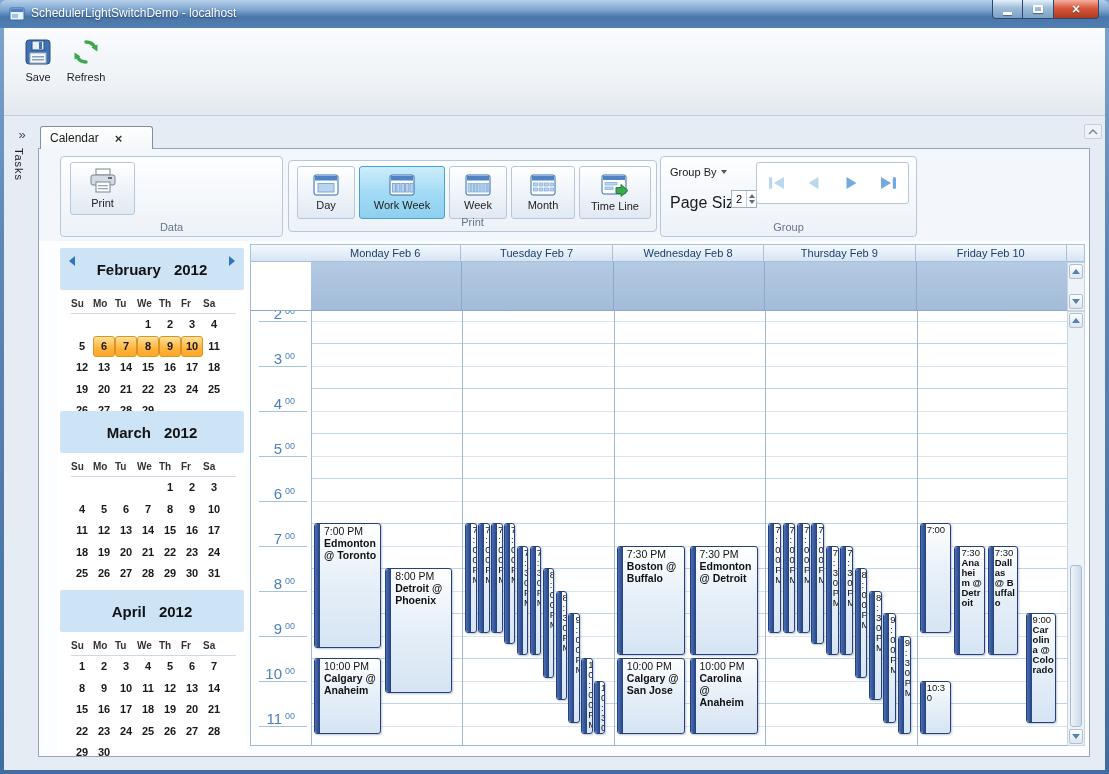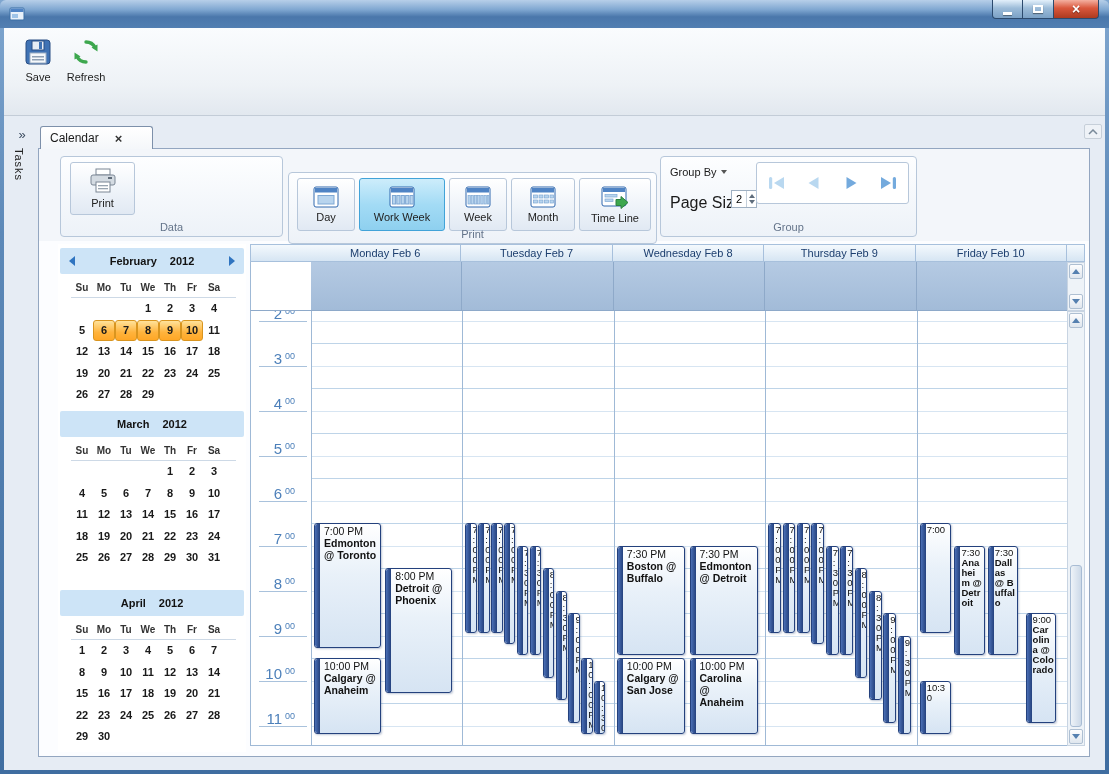--- a/index.html
+++ b/index.html
@@ -38,21 +38,21 @@
   .tasks-label{position:absolute;left:13px;top:148px;writing-mode:vertical-rl;font-size:11px;color:#222;letter-spacing:1px}
   .tab{position:absolute;left:40px;top:126px;width:113px;height:23px;z-index:3;
     background:linear-gradient(#ffffff,#f4f7fa);border:1px solid #7d90aa;border-bottom:none;
     border-radius:3px 3px 0 0;display:flex;align-items:center;padding:0 9px;font-size:12px;color:#1a1a1a}
   .tab-close{margin-left:16px;font-weight:bold;color:#333;font-size:13px;line-height:13px}
   .content{position:absolute;left:38px;top:148px;width:1052px;height:609px;background:#fcfdff;border:1px solid #93a6c0}
   .toolbar-strip{position:absolute;left:39px;top:149px;width:1050px;height:92px;background:#f3f6fa}
   
   .tg{position:absolute;border:1px solid #b7c7da;border-radius:4px;background:linear-gradient(#fdfeff,#edf2f8)}
   #tg-data{left:60px;top:156px;width:223px;height:81px}
-  #tg-view{left:288px;top:172px;width:369px;height:72px}
+  #tg-view{left:288px;top:160px;width:369px;height:72px}
   #tg-group{left:660px;top:156px;width:257px;height:81px}
   .tg-cap{position:absolute;bottom:3px;left:0;right:0;text-align:center;font-size:11px;color:#64748a}
   .tb{position:absolute;top:5px;height:53px;border:1px solid #b7c7da;border-radius:3px;
     background:linear-gradient(#ffffff,#eef3f9 55%,#e1e9f3);display:flex;flex-direction:column;
     align-items:center;justify-content:center;gap:3px;font-size:11px;color:#222}
   .tb.selected{background:linear-gradient(#cdedfb,#a3dbf5 50%,#8ed0ef);border-color:#41a3d8}
   #tb-print{left:9px;width:65px}#tb-import{left:77px;width:65px}#tb-export{left:145px;width:65px}
   #vb-day{left:8px;width:58px}#vb-ww{left:70px;width:86px}#vb-week{left:160px;width:58px}
   #vb-month{left:222px;width:64px}#vb-tl{left:290px;width:72px}
   .groupby{position:absolute;left:9px;top:9px;display:flex;align-items:center;gap:5px;font-size:11px;color:#1a1a1a}
@@ -61,25 +61,25 @@
   #spinner{position:absolute;left:70px;top:33px;width:26px;height:18px;border:1px solid #9fb0c2;background:#fff;display:flex}
   .spin-val{flex:1;text-align:center;font-size:11px;line-height:16px}
   .spin-btns{width:10px;border-left:1px solid #c4cfda;display:flex;flex-direction:column;align-items:center;justify-content:space-evenly}
   .tri-up-s{width:0;height:0;border-left:3px solid transparent;border-right:3px solid transparent;border-bottom:4px solid #5f6d7c}
   .tri-dn-s{width:0;height:0;border-left:3px solid transparent;border-right:3px solid transparent;border-top:4px solid #5f6d7c}
   #navpanel{position:absolute;left:95px;top:5px;width:153px;height:42px;border:1px solid #b7c7da;border-radius:3px;background:#fff}
   .nav-btn{position:absolute;top:4px;width:34px;height:32px;display:flex;align-items:center;justify-content:center;border-radius:3px}
   
   .minical-panel{position:absolute;left:58px;top:244px;width:188px;height:508px;background:#fff}
   .mini-cal{position:absolute;left:2px;width:184px;height:158px}
-  .mc-head{position:relative;height:26px;background:#cde4f7;border-radius:2px;display:flex;align-items:center;justify-content:center;gap:13px;font-weight:bold;font-size:11px;color:#121212}
+  .mc-head{position:relative;height:42px;background:#cde4f7;border-radius:2px;display:flex;align-items:center;justify-content:center;gap:13px;font-weight:bold;font-size:15px;color:#121212}
   .mc-prev{position:absolute;left:9px;top:8px;width:0;height:0;border-top:5px solid transparent;border-bottom:5px solid transparent;border-right:6px solid #2f74c0}
   .mc-next{position:absolute;right:9px;top:8px;width:0;height:0;border-top:5px solid transparent;border-bottom:5px solid transparent;border-left:6px solid #2f74c0}
   .mc-days{display:flex;height:20px;align-items:center;margin:4px 8px 0 11px;border-bottom:1px solid #cdd9e6}
-  .mc-days span{width:22px;text-align:center;font-size:10px;font-weight:bold;color:#333}
+  .mc-days span{width:22px;font-size:10px;font-weight:bold;color:#333}
   .mc-row{display:flex;height:21.5px;margin-left:11px}
   .mc-cell{width:22px;text-align:center;font-size:11px;font-weight:bold;color:#1a1a1a;line-height:21.5px;border-radius:3px}
   .mc-cell.hl{background:linear-gradient(#ffe29a,#ffb33c 60%,#ffa726);border:1px solid #d9951f;line-height:19.5px}
   
   .sched-corner{position:absolute;left:250px;top:244px;width:60px;height:18px;
     background:linear-gradient(#f4f9fd,#d6e5f3);border:1px solid #a7c0dc;border-right:none}
   #day-headers{position:absolute;left:310px;top:244px;width:775px;height:18px}
   .dayhead{position:absolute;top:0;height:18px;background:linear-gradient(#f4f9fd,#d6e5f3);
     border:1px solid #a7c0dc;border-left:none;font-size:11px;color:#1c3e6e;text-align:center;line-height:16px;overflow:hidden}
   #allday{position:absolute;left:250px;top:262px;width:817px;height:49px;background:#fff;
@@ -116,20 +116,21 @@
 <body>
 
 <div class="titlebar">
   <span class="app-icon">
     <svg width="16" height="16" viewBox="0 0 16 16">
         <rect x="1" y="2" width="14" height="12" rx="1" fill="#e8f1fa" stroke="#3a6ea5"></rect>
         <rect x="1.5" y="2.5" width="13" height="3.5" fill="#4f83c4"></rect>
         <rect x="3" y="8" width="6" height="4" fill="#9fc4e8"></rect>
       </svg>
   </span>
+  <span class="title-text">SchedulerLightSwitchDemo - localhost</span>
   <span class="winbtns">
     <span class="wb wb-min">
         <span class="glyph-min"></span>
       </span>
     <span class="wb wb-max">
         <span class="glyph-max"></span>
       </span>
     <span class="wb wb-close">
         <span class="glyph-close">×</span>
       </span>

